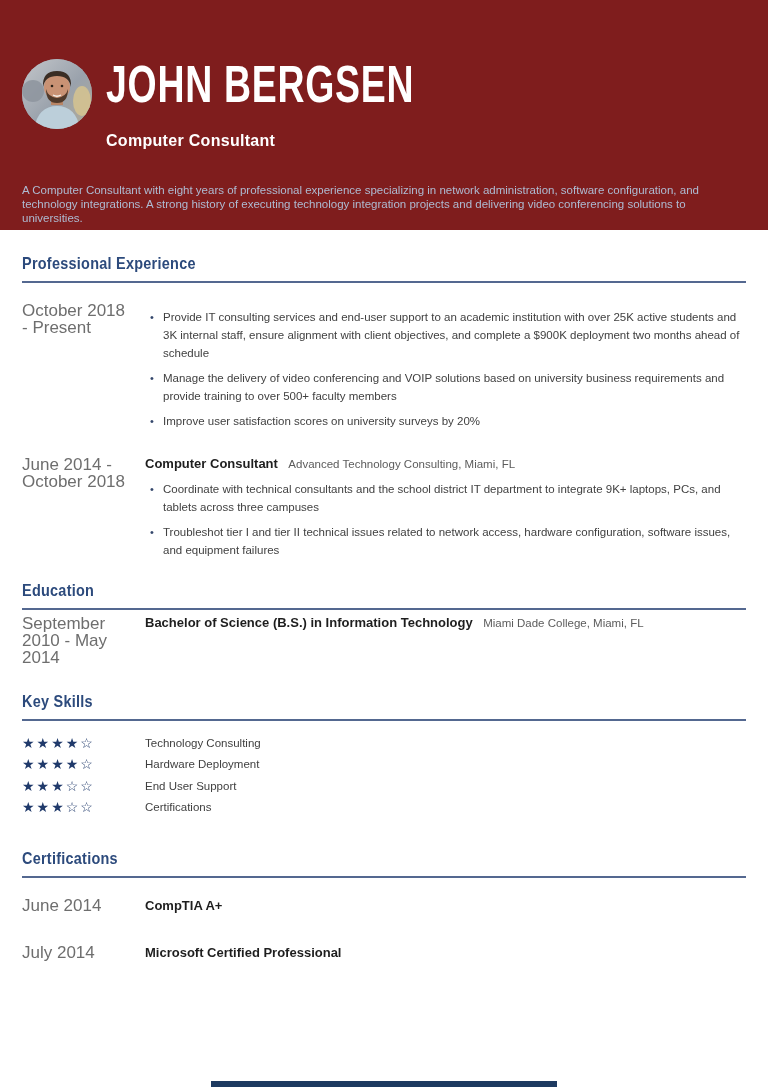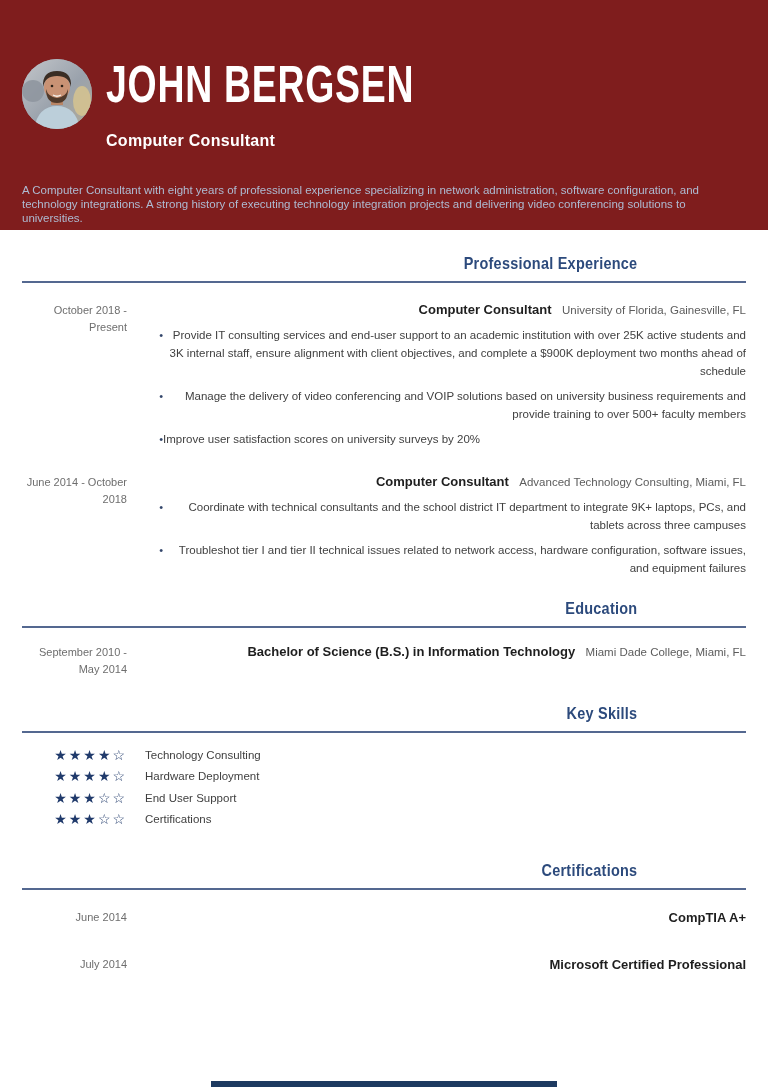--- a/index.html
+++ b/index.html
@@ -57,21 +57,21 @@
   .summary {
     position: absolute;
     left: 22px; top: 183px;
     width: 724px;
     color: #AEBBD2;
     font-size: 11.5px;
     line-height: 14px;
   }
 
   
-  main { padding: 0 22px; text-align: right; }
+  main { padding: 0 22px; }
   .section-heading {
     color: #2C4A7C;
     font-size: 17px;
     font-weight: 700;
     letter-spacing: 0.3px;
     white-space: nowrap;
     transform: scaleX(0.85);
     transform-origin: left top;
   }
   .rule { height: 2px; background: #546890; margin-top: 7px; }
@@ -79,36 +79,36 @@
   .sec-experience .section-heading { margin-top: 24px; }
   .sec-education .section-heading { margin-top: 15px; }
   .sec-skills .section-heading { margin-top: 26px; }
   .sec-certs .section-heading { margin-top: 31px; }
 
   .row { display: flex; }
   .col-dates {
     flex: 0 0 105px;
     margin-right: 18px;
     color: #6E6E6E;
-    font-size: 11px;
+    font-size: 17px;
     line-height: 17px;
     padding-top: 2px;
   }
   .col-main { flex: 1; }
 
   .job { margin-top: 17px; margin-bottom: 13px; }
   .job-name, .degree-name, .cert-name { font-size: 13px; font-weight: 700; color: #1E1E1E; }
   .job-company, .edu-school { font-size: 11.5px; color: #5C5C5C; margin-left: 6px; }
 
   .bullets { list-style: none; margin-top: 8px; }
   .bullets li { display: flex; margin-bottom: 7px; }
   .dot { flex: 0 0 13px; margin-left: 5px; color: #33466B; font-size: 11px; line-height: 18px; }
   .btext { color: #414141; font-size: 11.5px; line-height: 18px; }
 
-  .edu-entry { margin-top: 14px; margin-bottom: 14px; }
+  .edu-entry { margin-top: 3px; margin-bottom: 14px; }
 
   .skills-list { margin-top: 11px; }
   .skill-row { display: flex; align-items: center; height: 21.5px; }
   .stars { flex: 0 0 105px; margin-right: 18px; color: #203A6B; font-size: 14px; letter-spacing: 2px; line-height: 1; }
   .star { color: #203A6B; }
   .skill-label { color: #3F3F3F; font-size: 11.5px; }
 
   .certs-list { margin-top: 18px; }
   .cert-row { margin-bottom: 29px; }
   .cert-row .col-dates { padding-top: 1px; }
@@ -161,24 +161,20 @@
 
   <main>
 
     <section class="sec-experience">
       <h2 class="section-heading">Professional Experience</h2>
       <div class="rule"></div>
 
       <div class="row job">
         <div class="col-dates">October 2018 - Present</div>
         <div class="col-main">
-          <div class="title-line">
-            <span class="job-name">Computer Consultant</span>
-            <span class="job-company">University of Florida, Gainesville, FL</span>
-          </div>
           <ul class="bullets">
             <li>
               <span class="dot">•</span>
               <span class="btext">Provide IT consulting services and end-user support to an academic institution with over 25K active students and 3K internal staff, ensure alignment with client objectives, and complete a $900K deployment two months ahead of schedule</span>
             </li>
             <li>
               <span class="dot">•</span>
               <span class="btext">Manage the delivery of video conferencing and VOIP solutions based on university business requirements and provide training to over 500+ faculty members</span>
             </li>
             <li>

